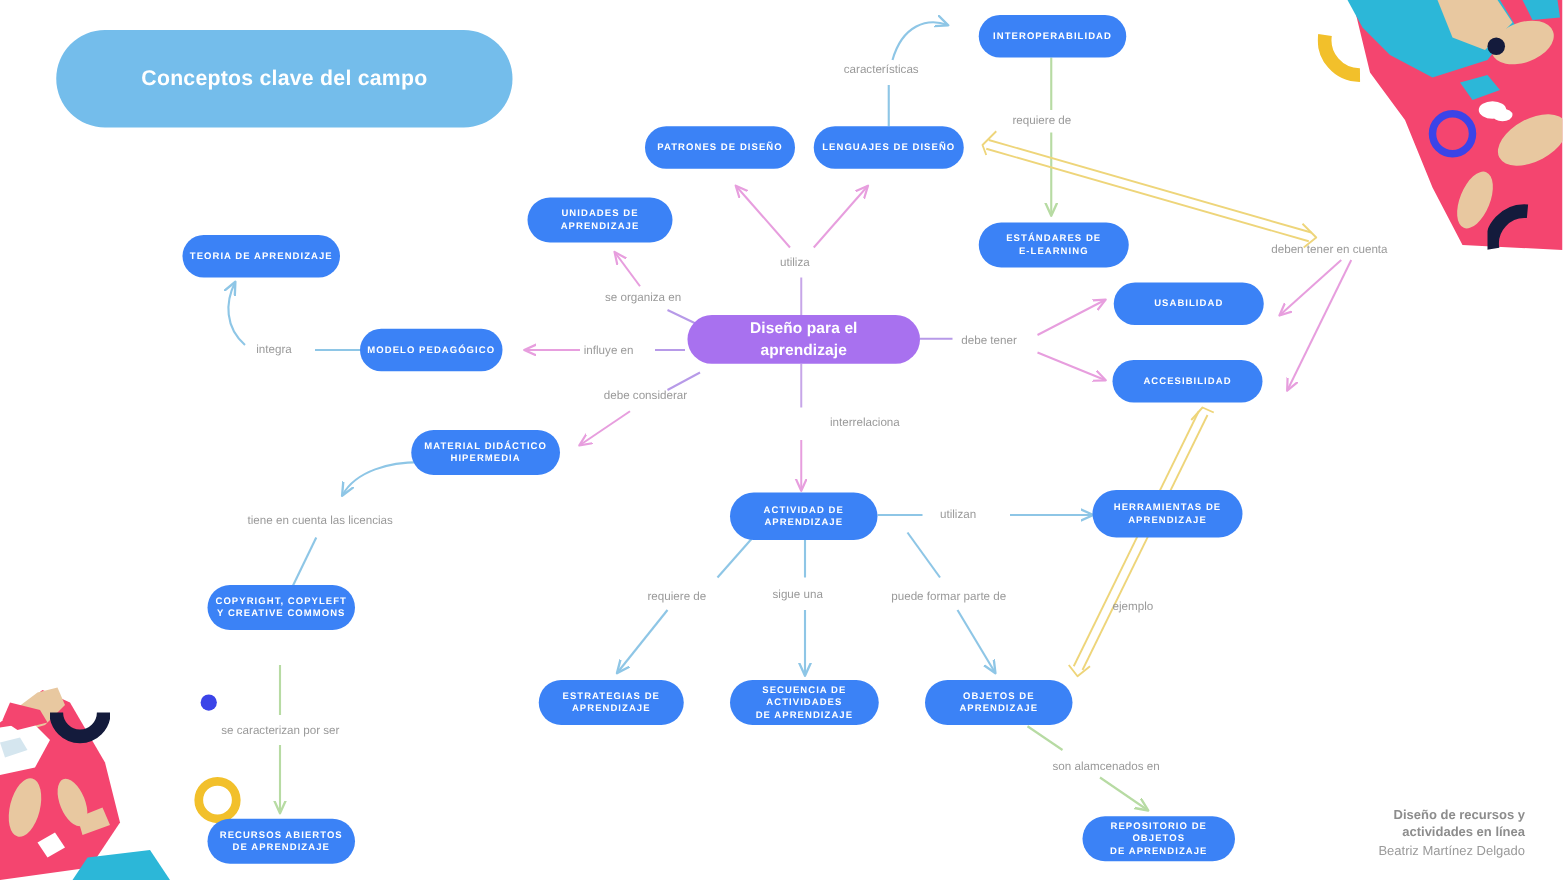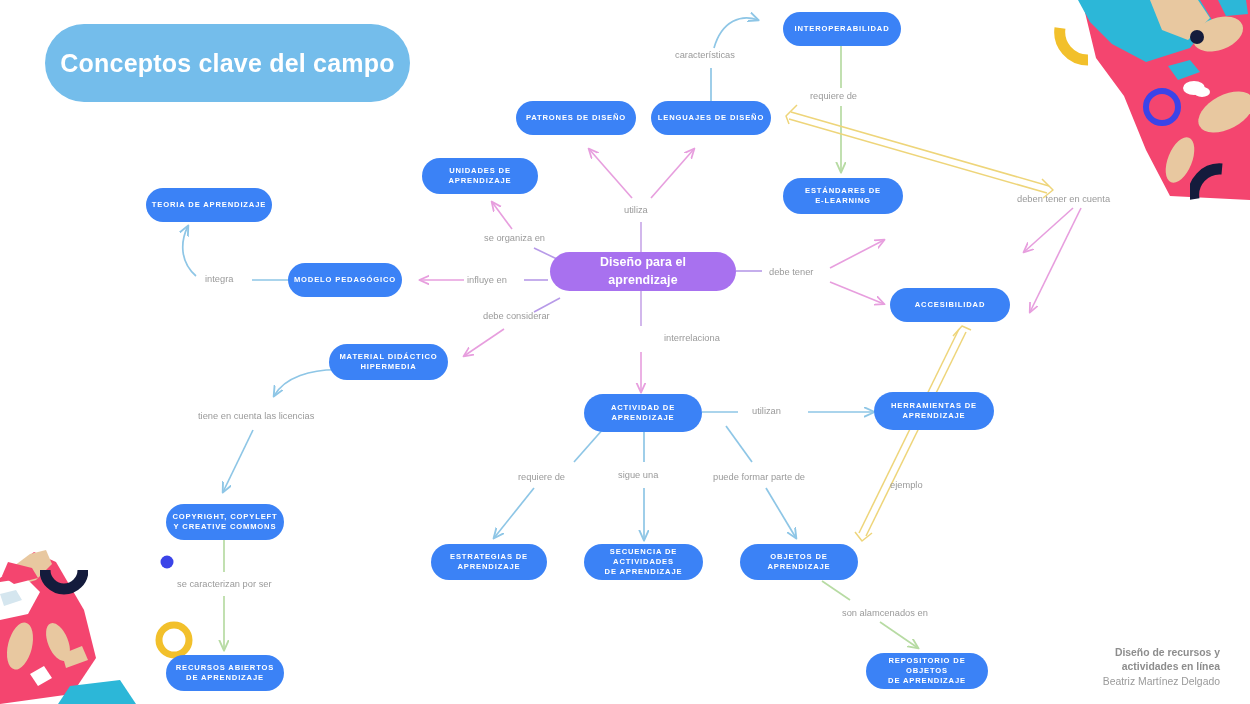--- a/index.html
+++ b/index.html
@@ -9,21 +9,21 @@
 
   
   .deco{position:absolute;pointer-events:none;}
   svg.edges{position:absolute;left:0;top:0;width:1250px;height:704px;overflow:visible;}
 
   
   #title{
     position:absolute;left:45px;top:24px;width:365px;height:78px;
     background:#74bdeb;border-radius:39px;
     display:flex;align-items:center;justify-content:center;
-    color:#ffffff;font-size:25px;font-weight:bold;line-height:1.55;
+    color:#ffffff;font-size:17px;font-weight:bold;line-height:1.55;
     text-align:right;letter-spacing:.2px;
   }
   #title span{display:block;}
 
   
   .node{
     position:absolute;box-sizing:border-box;
     display:flex;align-items:center;justify-content:center;
     text-align:center;color:#ffffff;border-radius:999px;
     font-weight:bold;letter-spacing:.85px;line-height:1.35;
@@ -240,20 +240,23 @@
     <span>MODELO PEDAGÓGICO</span>
   </div>
 
   <div class="node center" style="left:550px;top:252px;width:186px;height:39px;">
     <div>
       <div>Diseño para el</div>
       <div>aprendizaje</div>
     </div>
   </div>
 
+  <div class="node red" style="left:891px;top:226px;width:120px;height:34px;">
+    <span>USABILIDAD</span>
+  </div>
 
   <div class="node red" style="left:890px;top:288px;width:120px;height:34px;">
     <span>ACCESIBILIDAD</span>
   </div>
 
   <div class="node red" style="left:329px;top:344px;width:119px;height:36px;">
     <div>
       <div>MATERIAL DIDÁCTICO</div>
       <div>HIPERMEDIA</div>
     </div>
@@ -266,21 +269,21 @@
     </div>
   </div>
 
   <div class="node red" style="left:874px;top:392px;width:120px;height:38px;">
     <div>
       <div>HERRAMIENTAS DE</div>
       <div>APRENDIZAJE</div>
     </div>
   </div>
 
-  <div class="node red" style="left:166px;top:504px;width:118px;height:36px;">
+  <div class="node red" style="left:166px;top:468px;width:118px;height:36px;">
     <div>
       <div>COPYRIGHT, COPYLEFT</div>
       <div>Y CREATIVE COMMONS</div>
     </div>
   </div>
 
   <div class="node red" style="left:431px;top:544px;width:116px;height:36px;">
     <div>
       <div>ESTRATEGIAS DE</div>
       <div>APRENDIZAJE</div>

